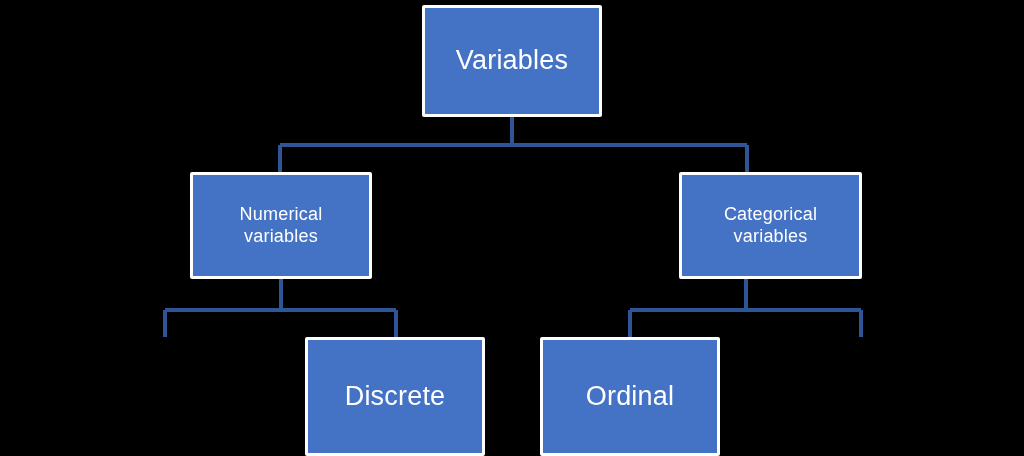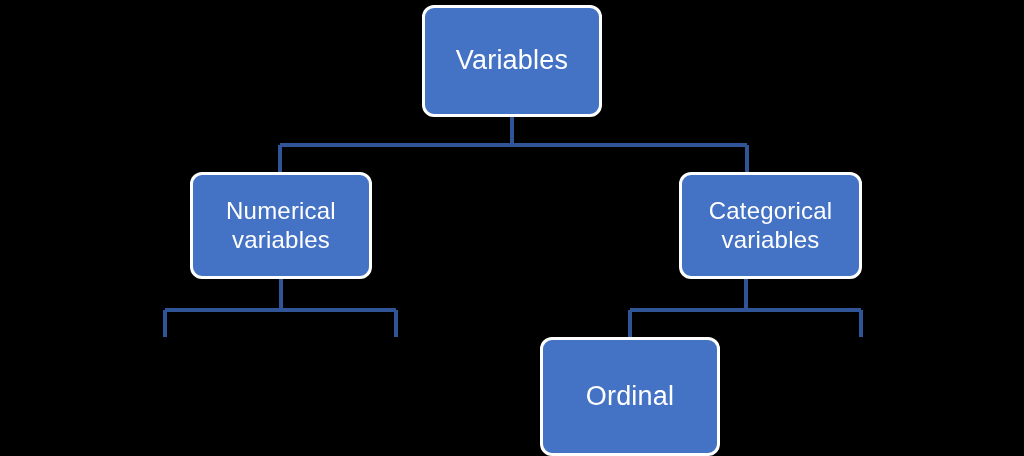--- a/index.html
+++ b/index.html
@@ -23,38 +23,38 @@
     position: absolute;
     left: 0;
     top: 0;
     width: 1024px;
     height: 456px;
   }
   .node {
     position: absolute;
     box-sizing: border-box;
     background: #4472C4;
-    border-radius: 12px;
+    border-radius: 2px;
     border: 3px solid #FFFFFF;
     color: #FFFFFF;
     display: flex;
     align-items: center;
     justify-content: center;
     text-align: center;
     line-height: 1.18;
     letter-spacing: 0.2px;
     z-index: 2;
   }
   .node-label {
     display: block;
     white-space: pre-line;
     padding: 0 6px;
   }
   .level-1 { font-size: 27px; }
-  .level-2 { font-size: 24px; }
+  .level-2 { font-size: 18px; }
   .level-3 { font-size: 27px; }
 </style>
 </head>
 <body>
 
 <div id="canvas">
 
   <svg id="connectors" viewBox="0 0 1024 456" xmlns="http://www.w3.org/2000/svg">
     <g stroke="#2F5597" stroke-width="4" fill="none" stroke-linecap="butt">
 
@@ -83,19 +83,22 @@
     <span class="node-label">Numerical
 variables</span>
   </div>
 
   <div class="node level-2" style="left:679px; top:172px; width:183px; height:107px;">
     <span class="node-label">Categorical
 variables</span>
   </div>
 
 
+  <div class="node level-3" style="left:305px; top:337px; width:180px; height:119px;">
+    <span class="node-label">Discrete</span>
+  </div>
 
   <div class="node level-3" style="left:540px; top:337px; width:180px; height:119px;">
     <span class="node-label">Ordinal</span>
   </div>
 
 
 </div>
 
 </body></html>

